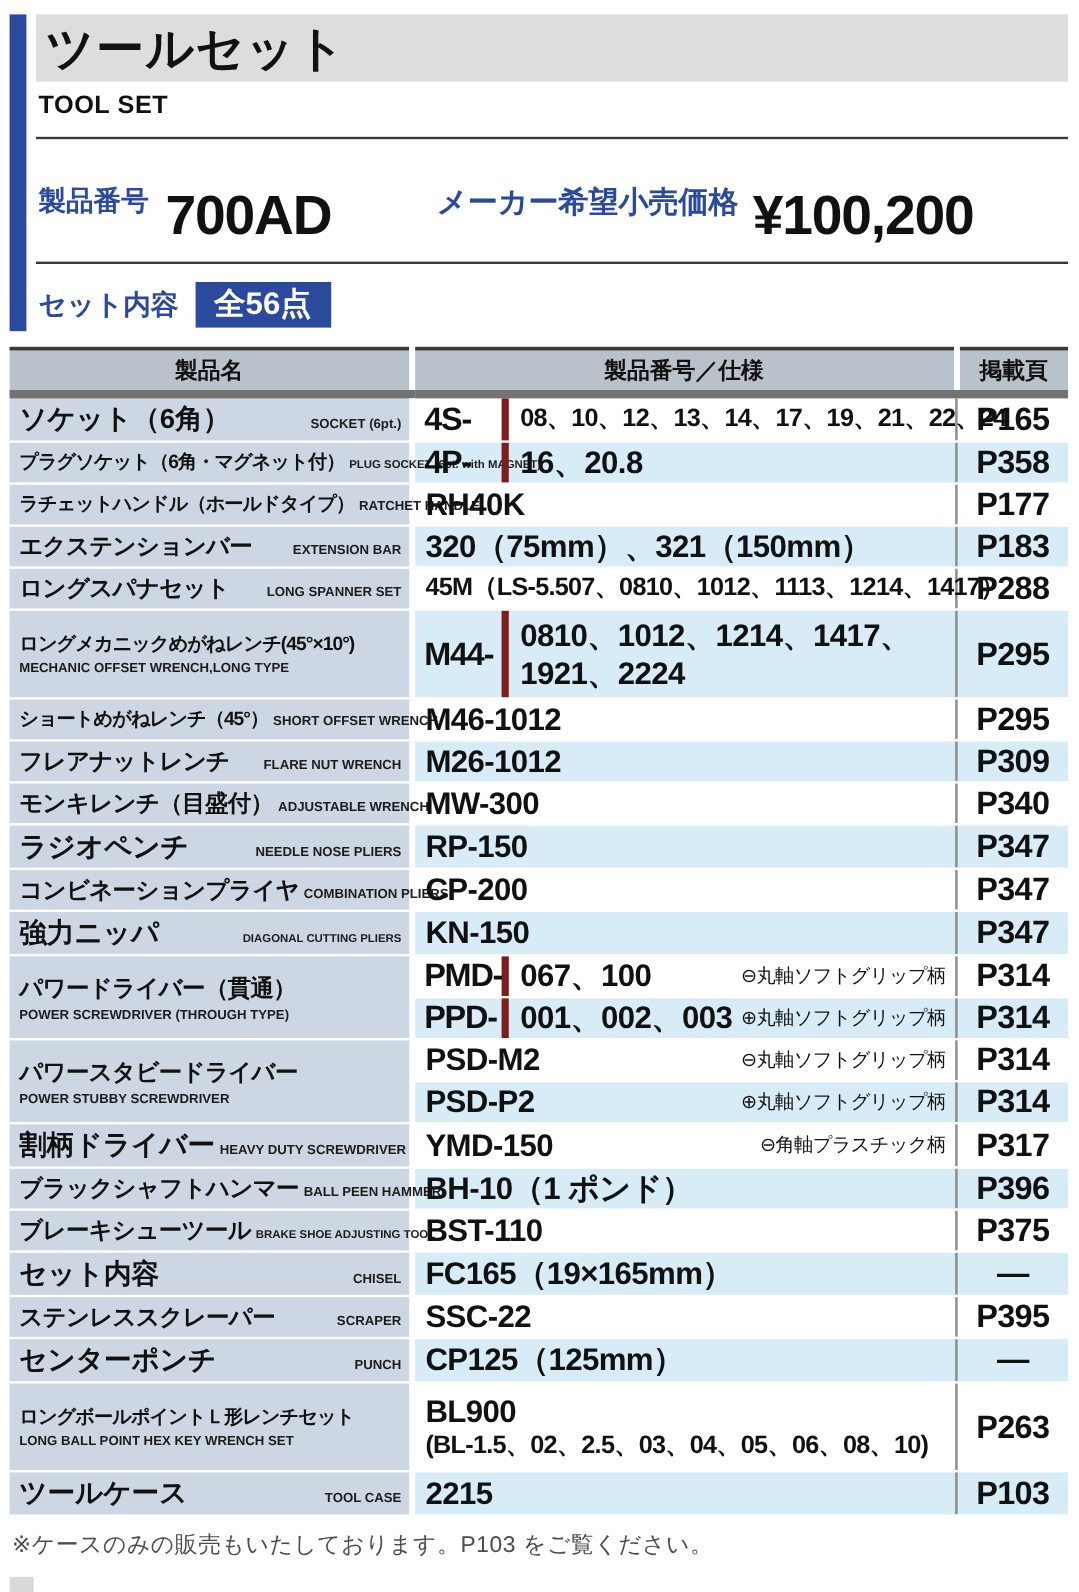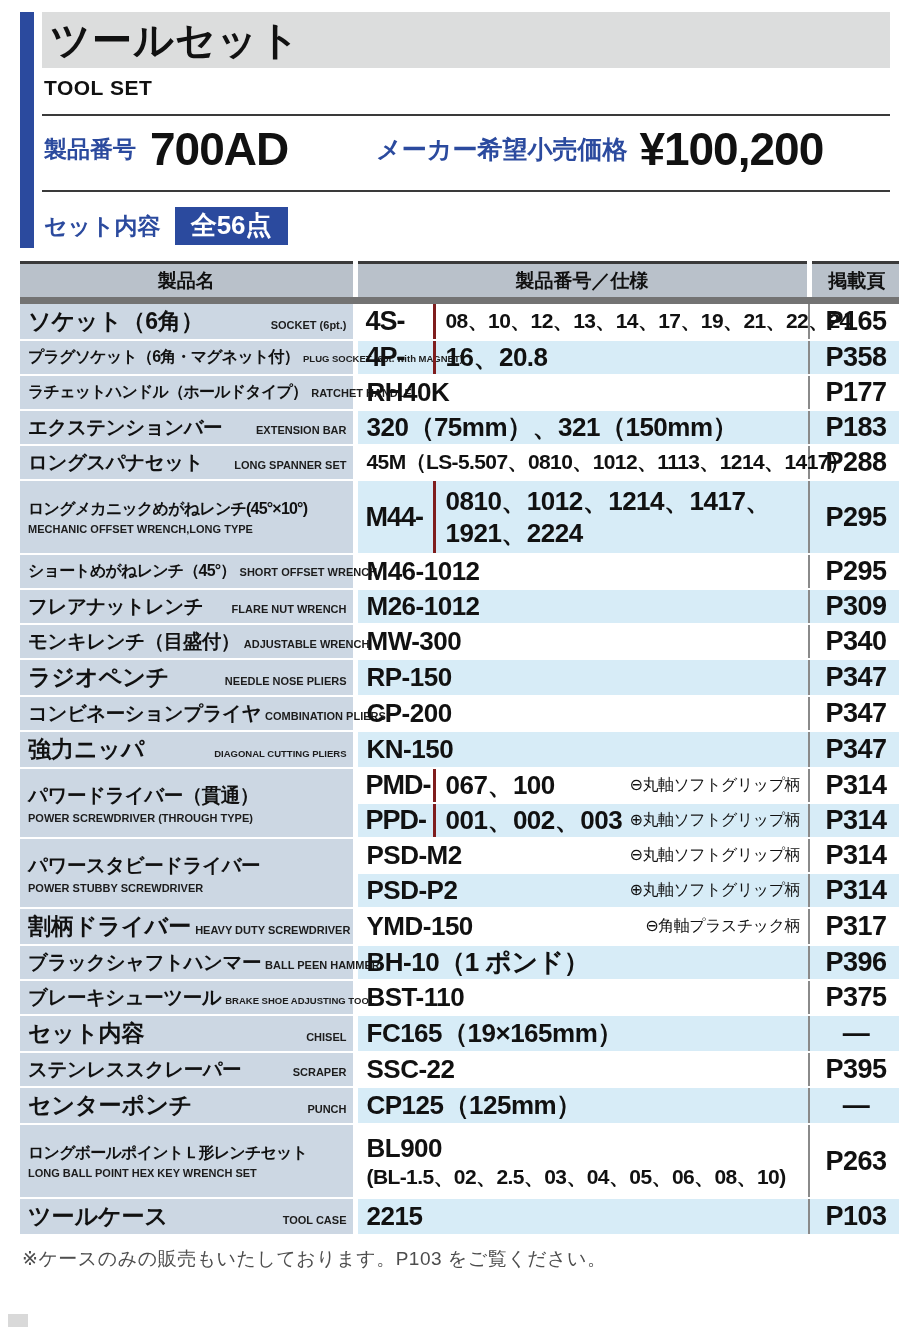--- a/index.html
+++ b/index.html
@@ -2,29 +2,29 @@
 <html style="--accent: #2b4a9e; --rowblue: #d7ecf7; --namebg: #ccd7e3; --headbg: #b9c1ca; --titlebg: #dcdddd;"><head>
 <meta charset="utf-8">
 <style>
   :root{
     --accent:#2b4a9e; --rowblue:#d7ecf7; --namebg:#ccd7e3; --headbg:#b9c1ca;
     --titlebg:#dcdddd; --ink:#111; --rule:#3a3a3a; --graynote:#4d4d4d;
   }
   *{box-sizing:border-box;margin:0;padding:0;}
   html,body{width:899px;height:1327px;background:#fff;overflow:hidden;}
   body{font-family:"Liberation Sans","DejaVu Sans",sans-serif;color:var(--ink);position:relative;}
-  .page{padding:12px 9px 0 20px;width:899px;height:1327px;position:relative;}
+  .page{padding:12px 9px 0 8px;width:899px;height:1327px;position:relative;}
   .top{display:flex;}
   .accent-bar{width:14px;background:var(--accent);flex-shrink:0;align-self:stretch;}
   .top-content{flex:1;margin-left:8px;}
   .title-bar{background:var(--titlebg);height:56px;display:flex;align-items:center;padding-left:8px;}
   .title-bar .t{font-size:40px;font-weight:700;letter-spacing:1px;}
   .subtitle{font-size:21px;font-weight:700;margin:8px 0 0 2px;height:28px;letter-spacing:0.5px;}
   .rule{border-top:2px solid var(--rule);margin-top:10px;}
-  .product-row{display:flex;align-items:center;padding:8px 0 6px 2px;height:64px;}
+  .product-row{display:flex;align-items:flex-start;padding:8px 0 6px 2px;height:64px;margin-top:28px;}
   .blue-label{color:var(--accent);font-weight:700;font-size:23px;}
   .big-value{font-weight:700;font-size:46px;letter-spacing:-1px;}
   .product-row .big-value.pn{margin-left:14px;margin-right:88px;}
   .product-row .blue-label.pl{font-size:25px;margin-right:12px;}
   .set-row{display:flex;align-items:center;margin:12px 0 0 2px;height:44px;}
   .badge{display:inline-block;background:var(--accent);color:#fff;font-weight:700;font-size:26px;
          padding:5px 16px 7px 16px;margin-left:14px;line-height:1;}
   table{border-collapse:collapse;width:882px;margin-top:13px;border-top:3px solid var(--rule);
         border-bottom:2px solid #adadad;table-layout:fixed;}
   col.c-name{width:335px;} col.c-spec{width:454px;} col.c-page{width:93px;}
@@ -39,21 +39,21 @@
   td.name-cell.inline .wrap{display:flex;justify-content:space-between;align-items:baseline;gap:4px;}
   td.name-cell.stacked .wrap{display:block;}
   .ja{font-weight:700;white-space:nowrap;}
   .ja-l{font-size:23px;} .ja-m{font-size:19.5px;letter-spacing:-0.5px;} .ja-s{font-size:16px;letter-spacing:-0.8px;}
   .en{font-weight:700;font-size:11px;color:#1c1c1c;white-space:nowrap;text-align:right;}
   .en-small{font-size:9.5px;}
   td.name-cell.stacked .en{text-align:left;margin-top:3px;}
   td.spec-cell{padding:0;}
   td.spec-cell .flex{display:flex;align-items:center;height:100%;}
   .prefix{width:78px;flex-shrink:0;align-self:stretch;display:flex;align-items:center;
-          padding-left:8px;border-right:3px solid #7f1d1d;font-weight:700;font-size:27px;letter-spacing:-1px;}
+          padding-left:8px;border-right:6px solid #7f1d1d;font-weight:700;font-size:27px;letter-spacing:-1px;}
   .values{flex:1;padding-left:10px;min-width:0;}
   td.spec-cell .noprefix .values{padding-left:9px;}
   .line{font-weight:700;font-size:26px;letter-spacing:-0.5px;white-space:nowrap;line-height:1.25;}
   .line.dense{font-size:21px;letter-spacing:-0.6px;}
   .note{flex-shrink:0;font-size:16px;font-weight:400;padding-right:8px;letter-spacing:-0.5px;}
   td.page-cell{border-left:2px solid #8a8a8a;font-weight:700;font-size:27px;text-align:center;
                letter-spacing:-0.5px;}
   .w{background:#fff;} .b{background:var(--rowblue);}
   .footer-note{margin:10px 0 0 2px;color:var(--graynote);font-size:19px;letter-spacing:0.5px;}
   .corner-mark{position:absolute;left:8px;bottom:0;width:20px;height:13px;background:#d9d9d9;}

